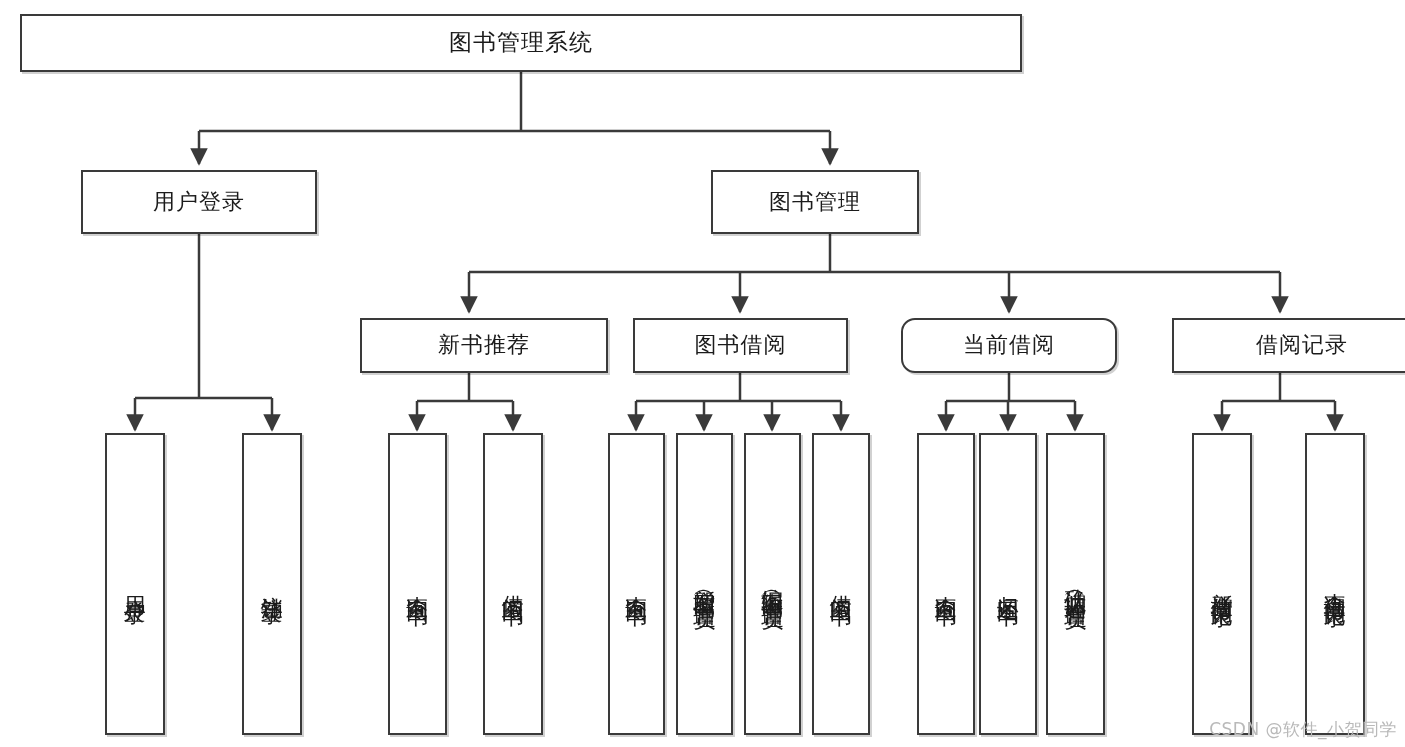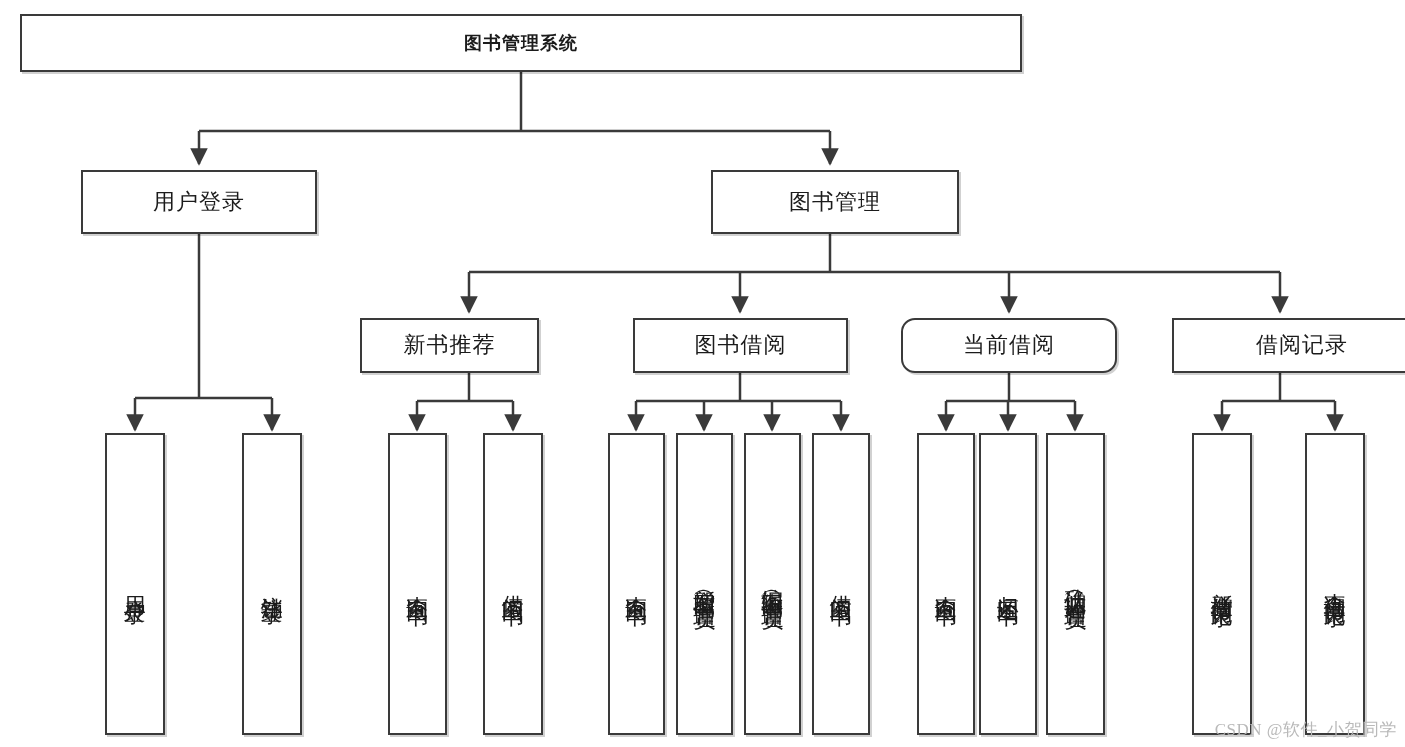--- a/index.html
+++ b/index.html
@@ -37,22 +37,21 @@
     color: #1b1b1b;
     box-shadow: 2px 2px 0 rgba(0,0,0,0.18);
   }
   .node-h {
     font-size: 22px;
     letter-spacing: 1px;
     line-height: 1.1;
     white-space: nowrap;
   }
   .node-root {
-    font-size: 18px;
-    font-weight: bold;
+    font-size: 23px;
   }
   .node-v {
     writing-mode: vertical-rl;
     text-orientation: upright;
     font-size: 22px;
     line-height: 1.35;
     letter-spacing: 3px;
     padding: 4px 0;
     text-align: center;
     align-items: center;
@@ -65,21 +64,20 @@
   }
   #watermark {
     position: absolute;
     right: 8px;
     bottom: 6px;
     font-size: 17px;
     color: #b9b9b9;
     letter-spacing: 0.5px;
     white-space: nowrap;
     user-select: none;
-    font-family: Liberation Serif, serif;
   }
 </style>
 </head>
 <body>
 
 <div id="diagram-root">
 
   <svg id="edges-layer" width="1405" height="747" viewBox="0 0 1405 747" xmlns="http://www.w3.org/2000/svg">
     <defs>
       <marker id="arrow" viewBox="0 0 10 10" refX="9" refY="5" markerWidth="7" markerHeight="7" orient="auto-start-reverse">
@@ -130,25 +128,25 @@
     </g>
   </svg>
 
   <div class="node node-h node-root" style="left:20px; top:14px; width:1002px; height:58px;">
     <span>图书管理系统</span>
   </div>
 
   <div class="node node-h" style="left:81px; top:170px; width:236px; height:64px;">
     <span>用户登录</span>
   </div>
-  <div class="node node-h" style="left:711px; top:170px; width:248px; height:64px;">
+  <div class="node node-h" style="left:711px; top:170px; width:208px; height:64px;">
     <span>图书管理</span>
   </div>
 
-  <div class="node node-h" style="left:360px; top:318px; width:179px; height:55px;">
+  <div class="node node-h" style="left:360px; top:318px; width:248px; height:55px;">
     <span>新书推荐</span>
   </div>
   <div class="node node-h" style="left:633px; top:318px; width:215px; height:55px;">
     <span>图书借阅</span>
   </div>
   <div class="node node-h" style="left:901px; top:318px; width:216px; height:55px;border-radius:14px;">
     <span>当前借阅</span>
   </div>
   <div class="node node-h" style="left:1172px; top:318px; width:260px; height:55px;">
     <span>借阅记录</span>

